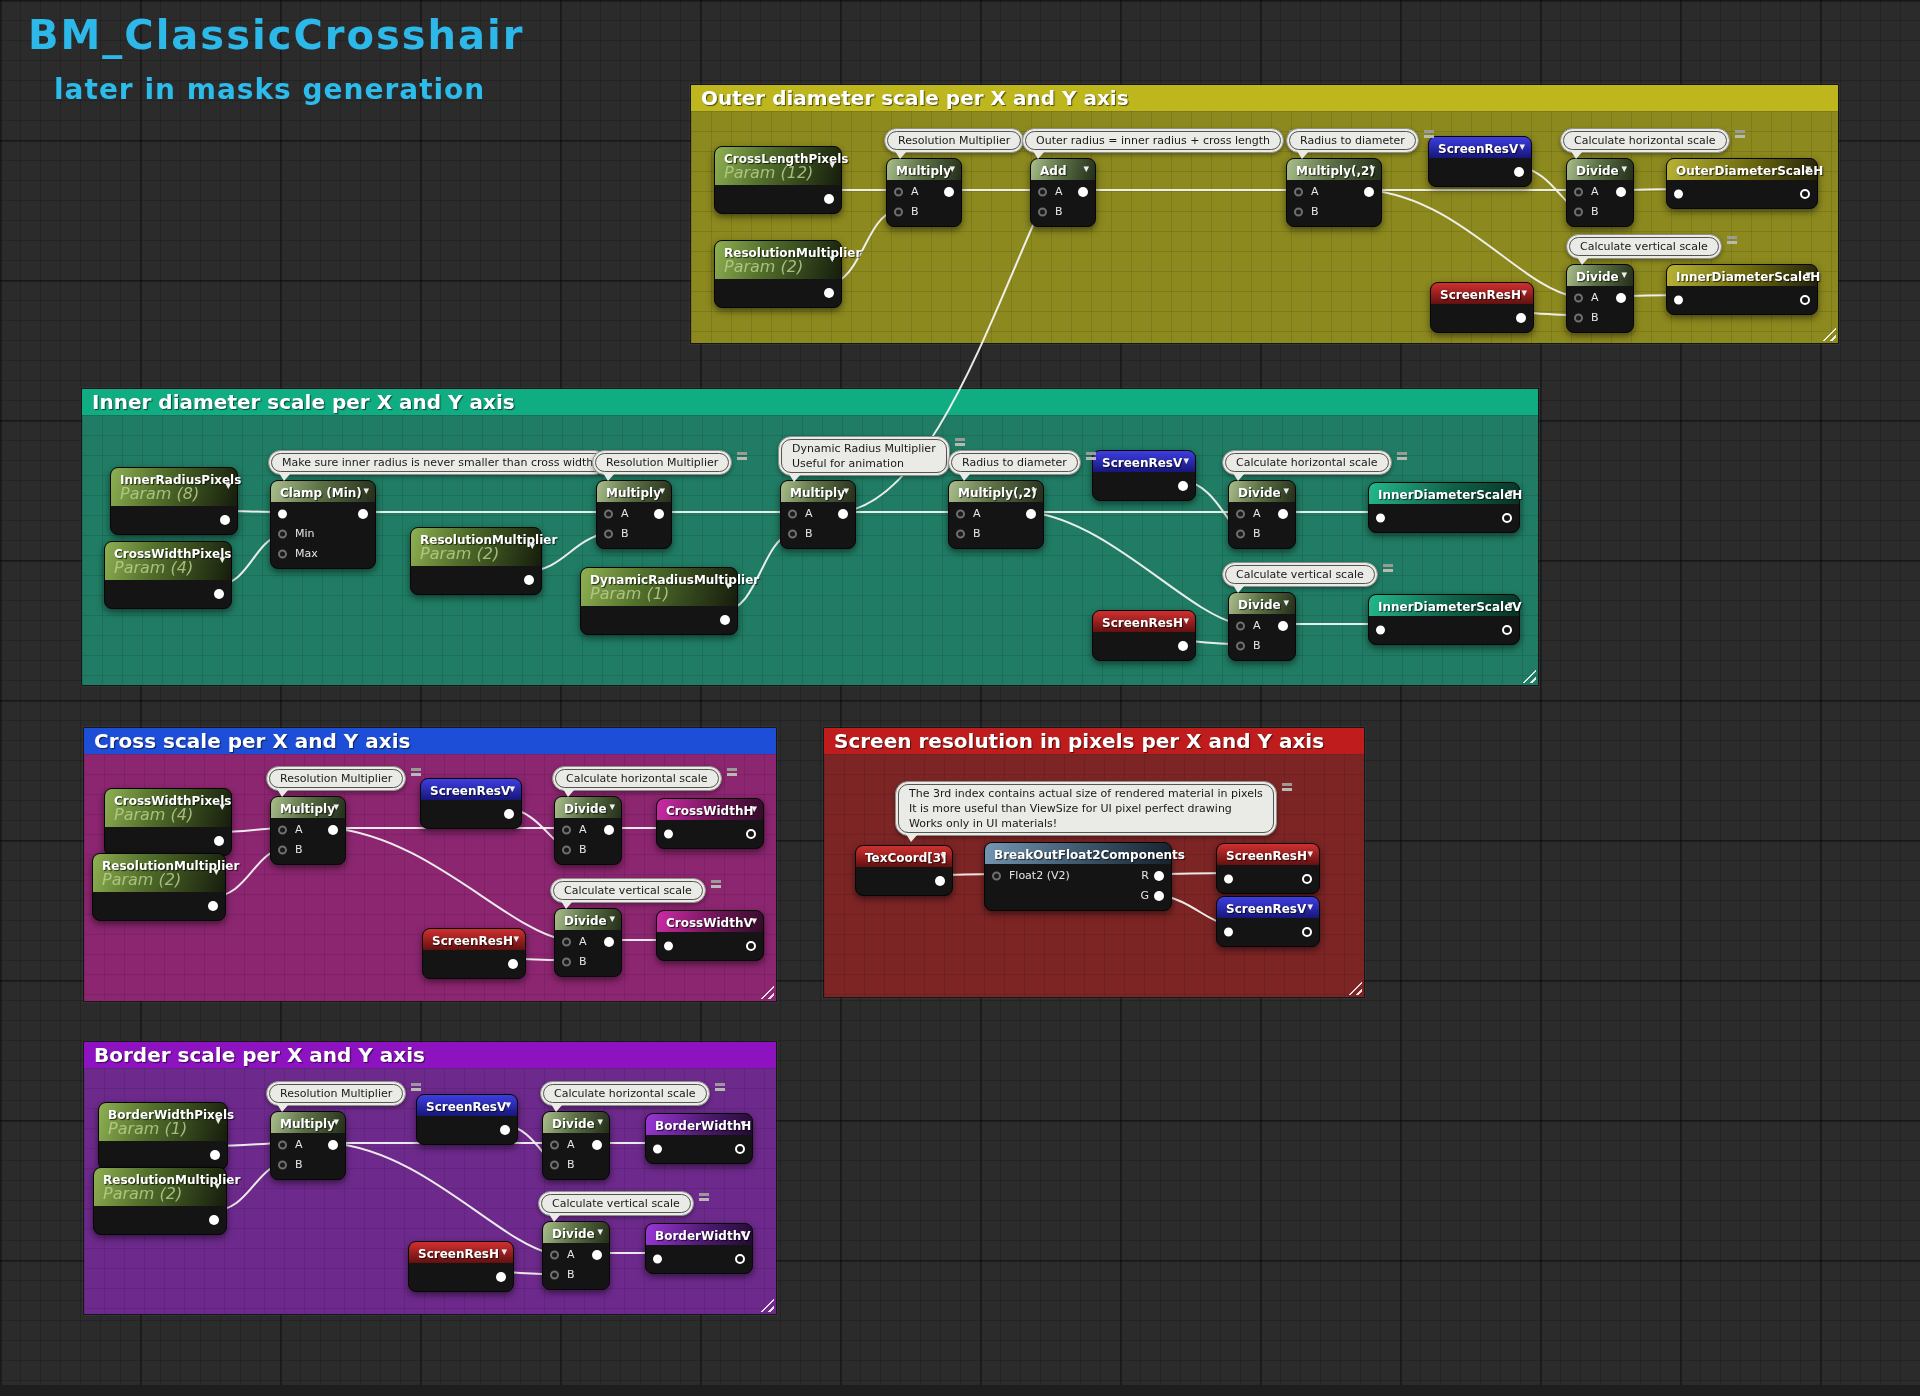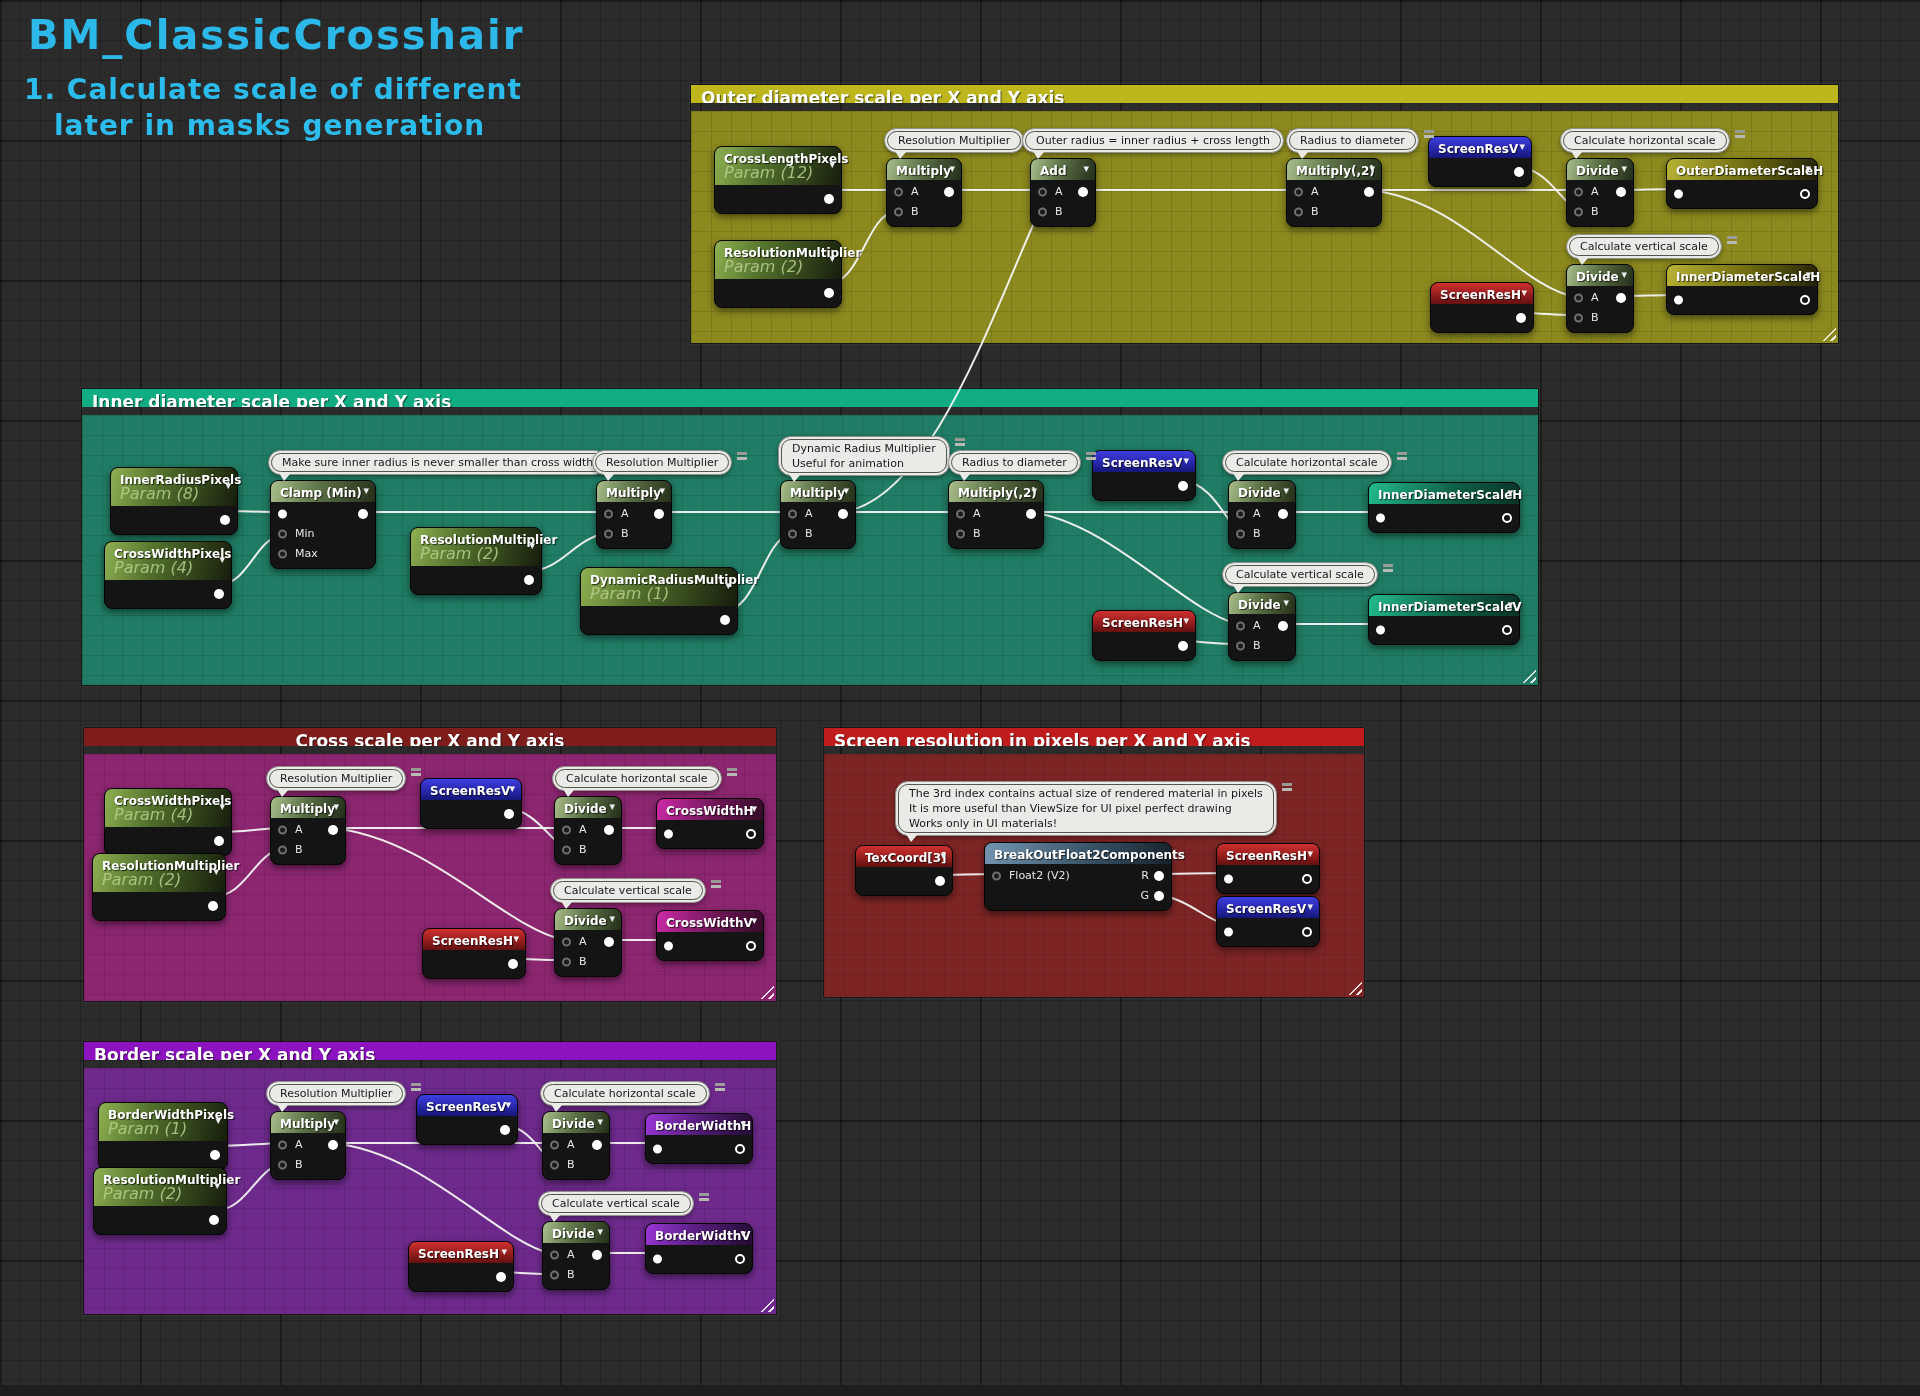--- a/index.html
+++ b/index.html
@@ -26,21 +26,21 @@
   }
   .page-note{
     position:absolute;left:24px;top:72px;z-index:2;
     color:#2cbcec;font-size:28px;font-weight:bold;letter-spacing:1px;line-height:36px;
   }
   .page-note .ind{margin-left:30px;display:block;}
 
   
   .cbox{position:absolute;z-index:1;border:1px solid rgba(0,0,0,.45);box-shadow:0 0 0 1px rgba(255,255,255,.04);}
   .cbox-title{
-    height:18px;line-height:26px;padding:0 10px;color:#fff;font-size:17px;font-weight:bold;
+    height:26px;line-height:26px;padding:0 10px;color:#fff;font-size:20px;font-weight:bold;
     text-shadow:1px 1px 1px rgba(0,0,0,.6);white-space:nowrap;overflow:hidden;
   }
   .cbox-body{
     position:absolute;left:0;right:0;top:26px;bottom:0;
     background-image:
       linear-gradient(rgba(0,0,0,.10) 1px, transparent 1px),
       linear-gradient(90deg, rgba(0,0,0,.10) 1px, transparent 1px);
     background-size:20px 20px,20px 20px;
   }
   .rsz{
@@ -93,38 +93,37 @@
   .bpin{position:absolute;right:-16px;top:1px;width:10px;height:12px;
     background:linear-gradient(#9a9a96 0 3px,transparent 3px 5px,#b9b9b4 5px 8px,transparent 8px);}
 </style>
 </head>
 <body>
 
 <div class="grid"></div>
 
 <div class="page-title">BM_ClassicCrosshair</div>
 <div class="page-note">
-  <span>1. Calculate scale of different</span>
   <span class="ind">later in masks generation</span>
 </div>
 
 <div class="cbox" style="left:690px;top:84px;width:1147px;height:258px;">
   <div class="cbox-title" style="background:#bdb71d;"><span>Outer diameter scale per X and Y axis</span></div>
   <div class="cbox-body" style="background-color:#8c891f;"></div>
   <div class="rsz"></div>
 </div>
 
 <div class="cbox" style="left:81px;top:388px;width:1456px;height:296px;">
   <div class="cbox-title" style="background:#10ad82;"><span>Inner diameter scale per X and Y axis</span></div>
   <div class="cbox-body" style="background-color:#207c64;"></div>
   <div class="rsz"></div>
 </div>
 
 <div class="cbox" style="left:83px;top:727px;width:692px;height:273px;">
-  <div class="cbox-title" style="background:#7f1d1d;text-align:center;"><span>Cross scale per X and Y axis</span></div>
+  <div class="cbox-title" style="background:#1d4ed8;"><span>Cross scale per X and Y axis</span></div>
   <div class="cbox-body" style="background-color:#8c2670;"></div>
   <div class="rsz"></div>
 </div>
 
 <div class="cbox" style="left:823px;top:727px;width:540px;height:269px;">
   <div class="cbox-title" style="background:#bf1d1d;"><span>Screen resolution in pixels per X and Y axis</span></div>
   <div class="cbox-body" style="background-color:#7d2525;"></div>
   <div class="rsz"></div>
 </div>
 

